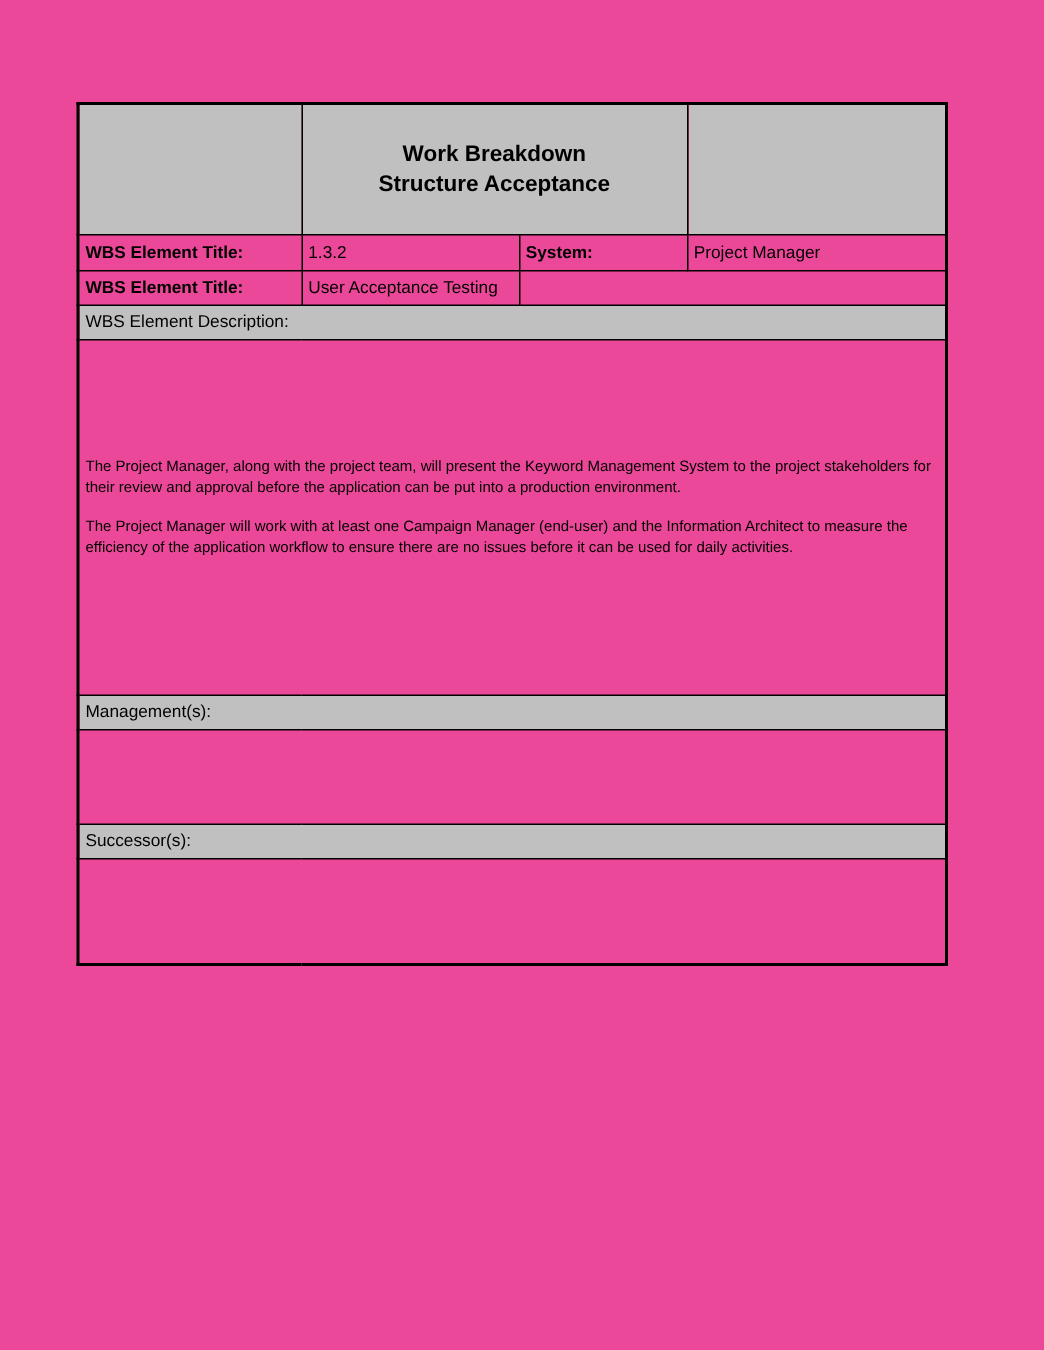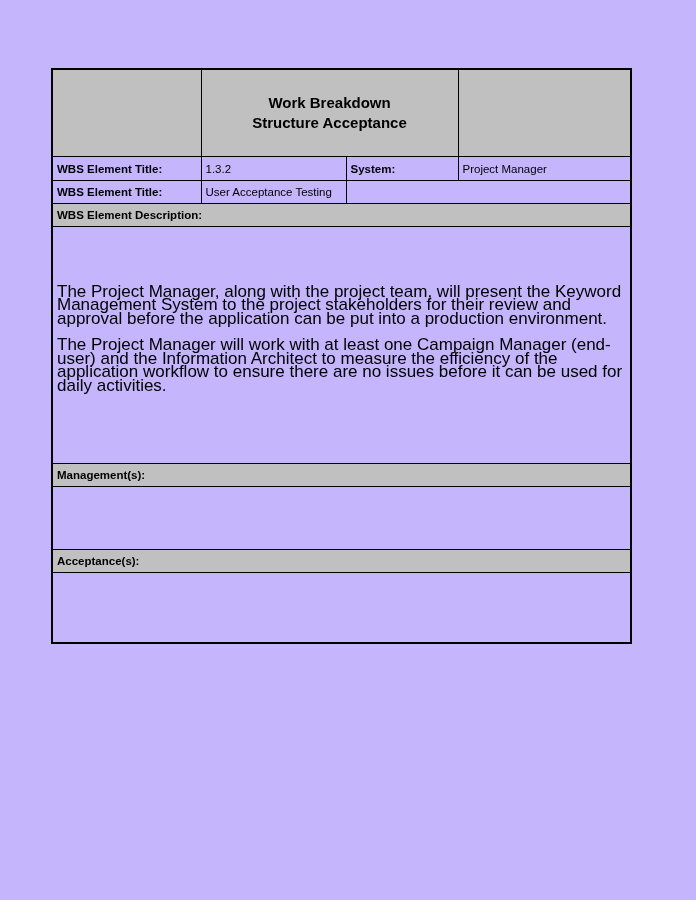--- a/index.html
+++ b/index.html
@@ -4,21 +4,21 @@
 <style>
   html, body {
     margin: 0;
     padding: 0;
     background: #ffffff;
   }
   .page {
     position: relative;
     width: 696px;
     height: 900px;
-    background: #c4b5fd;
+    background: #ec4899;
     font-family: "Liberation Sans", sans-serif;
     color: #000000;
     overflow: hidden;
   }
   table.wbs {
     position: absolute;
     left: 51px;
     top: 68px;
     width: 579px;
     border-collapse: collapse;
@@ -48,24 +48,24 @@
   .title-cell .tline {
     display: block;
     font-weight: bold;
     font-size: 15px;
     line-height: 20px;
   }
   .lbl { font-weight: bold; white-space: nowrap; }
   .val { text-align: left; }
   .no-r { border-right: none; }
   .no-l { border-left: none; }
-  .section-hdr { font-weight: bold; }
+  .section-hdr { font-weight: normal; }
   .desc p {
     margin: 0 0 13px 0;
-    font-size: 17px;
+    font-size: 10px;
     line-height: 13.5px;
   }
   .desc { padding: 3px 4px; }
 </style>
 </head>
 <body>
 
 <div class="page">
   <table class="wbs">
     <colgroup>
@@ -111,21 +111,21 @@
 
     <tr class="r-bar">
       <td class="gray section-hdr" colspan="4">Management(s):</td>
     </tr>
 
     <tr class="r-pbox">
       <td colspan="4"></td>
     </tr>
 
     <tr class="r-bar">
-      <td class="gray section-hdr" colspan="4">Acceptance(s):</td>
+      <td class="gray section-hdr" colspan="4">Successor(s):</td>
     </tr>
 
     <tr class="r-sbox">
       <td colspan="4"></td>
     </tr>
   </tbody>
     </table>
 </div>
 
 </body></html>

